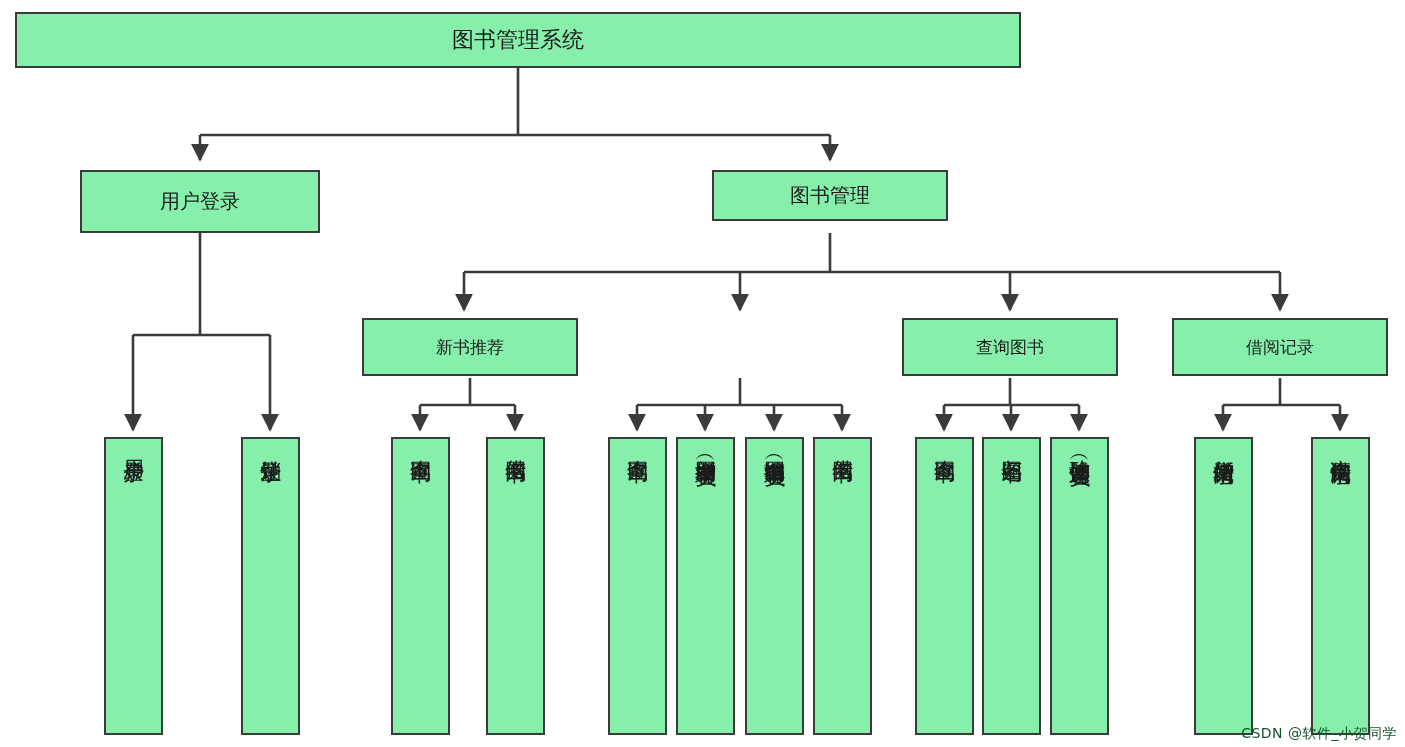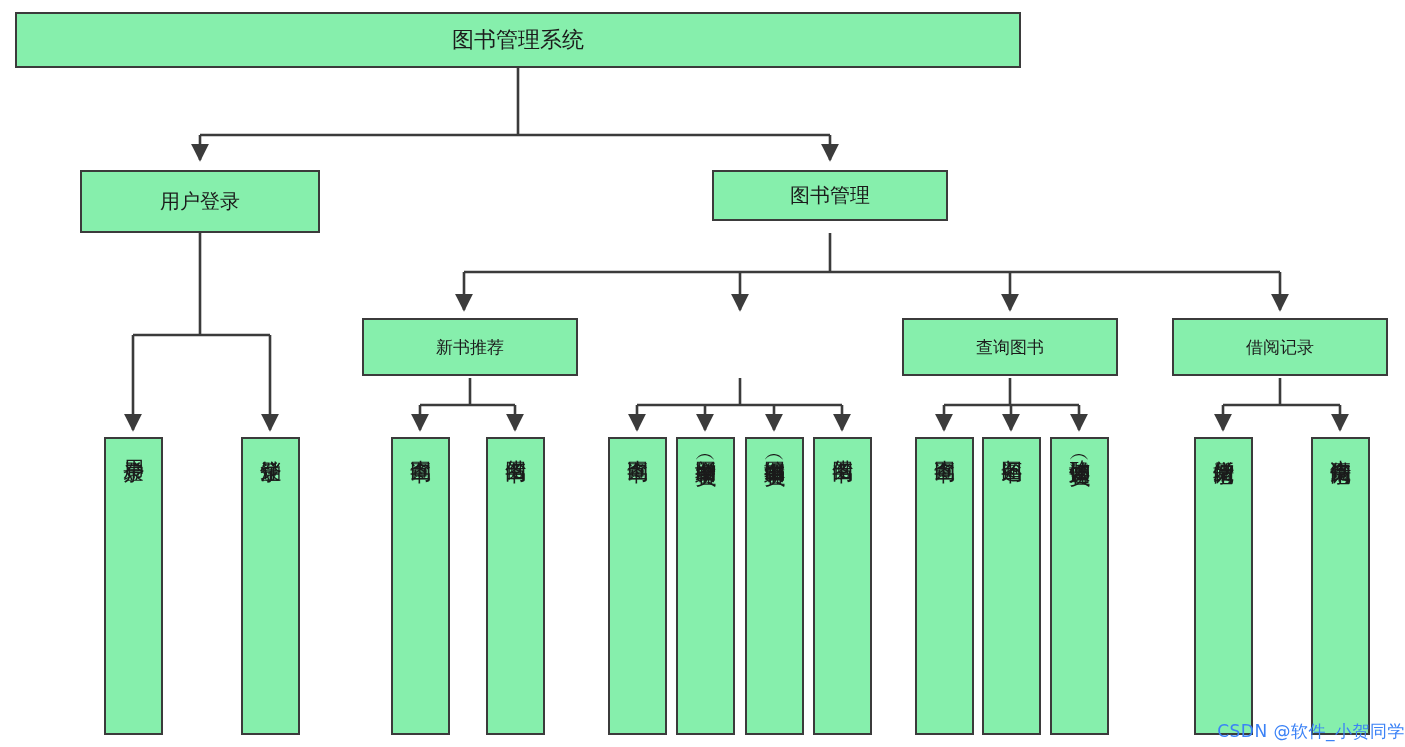--- a/index.html
+++ b/index.html
@@ -37,24 +37,24 @@
     writing-mode:vertical-rl;
     text-orientation:upright;
     letter-spacing:1px;
     line-height:1.06;
     white-space:nowrap;
     display:block;
   }
   .htext{white-space:nowrap;display:block;}
   .watermark{
     position:absolute;
-    right:0;
+    right:8px;
     bottom:4px;
-    font-size:17px;
-    color:#3b82f6;
+    font-size:14px;
+    color:#14532d;
     letter-spacing:0.5px;
     z-index:5;
     white-space:nowrap;
   }
 </style>
 </head>
 <body>
 
 <div id="diagram">
 

